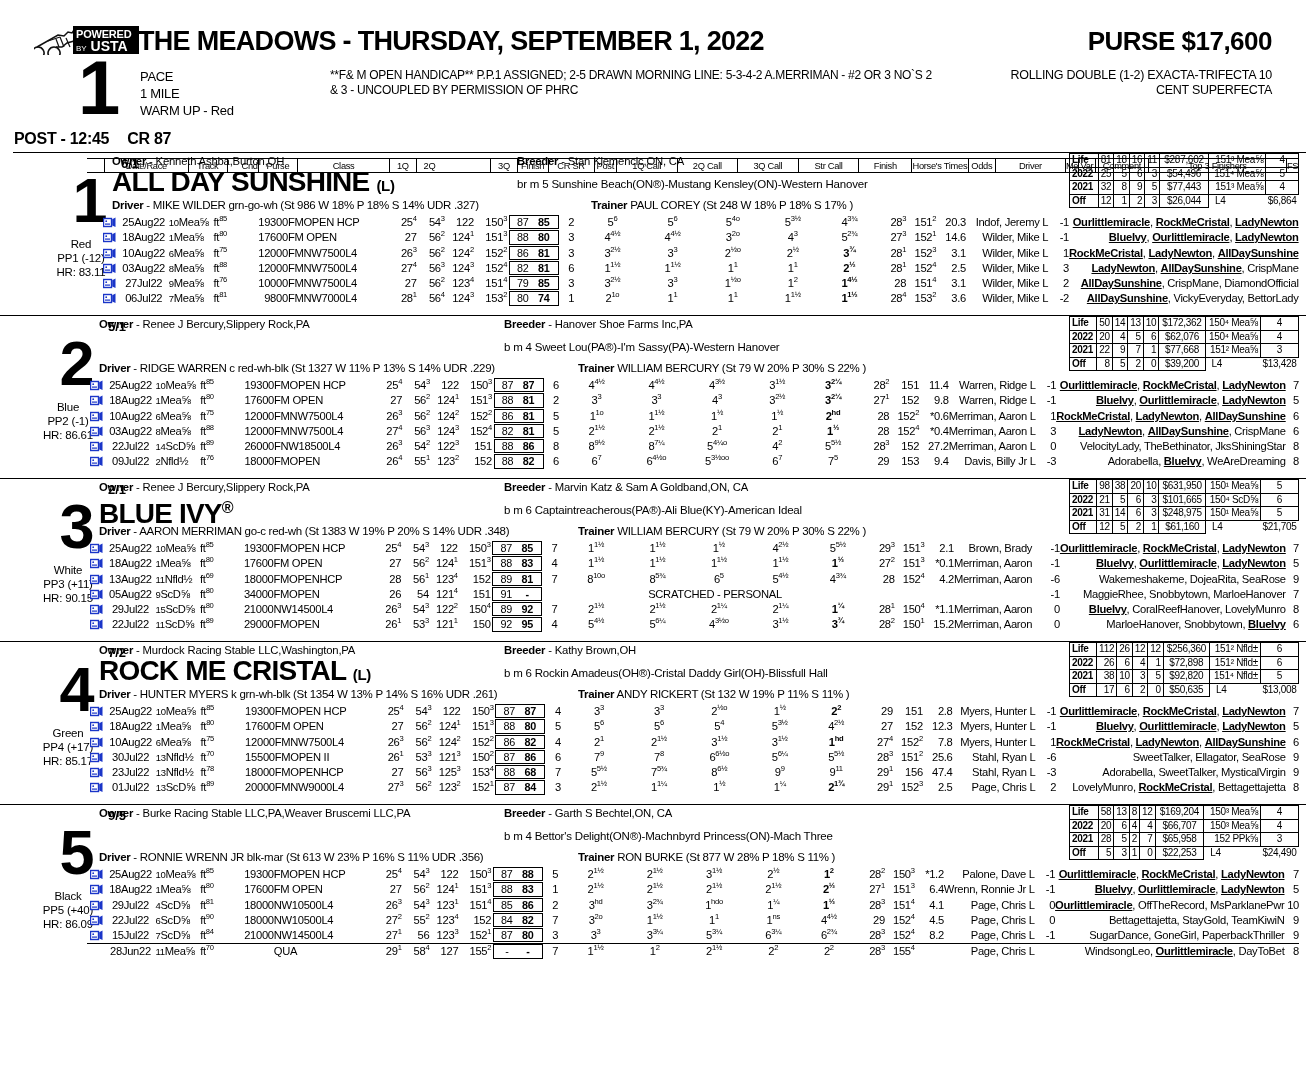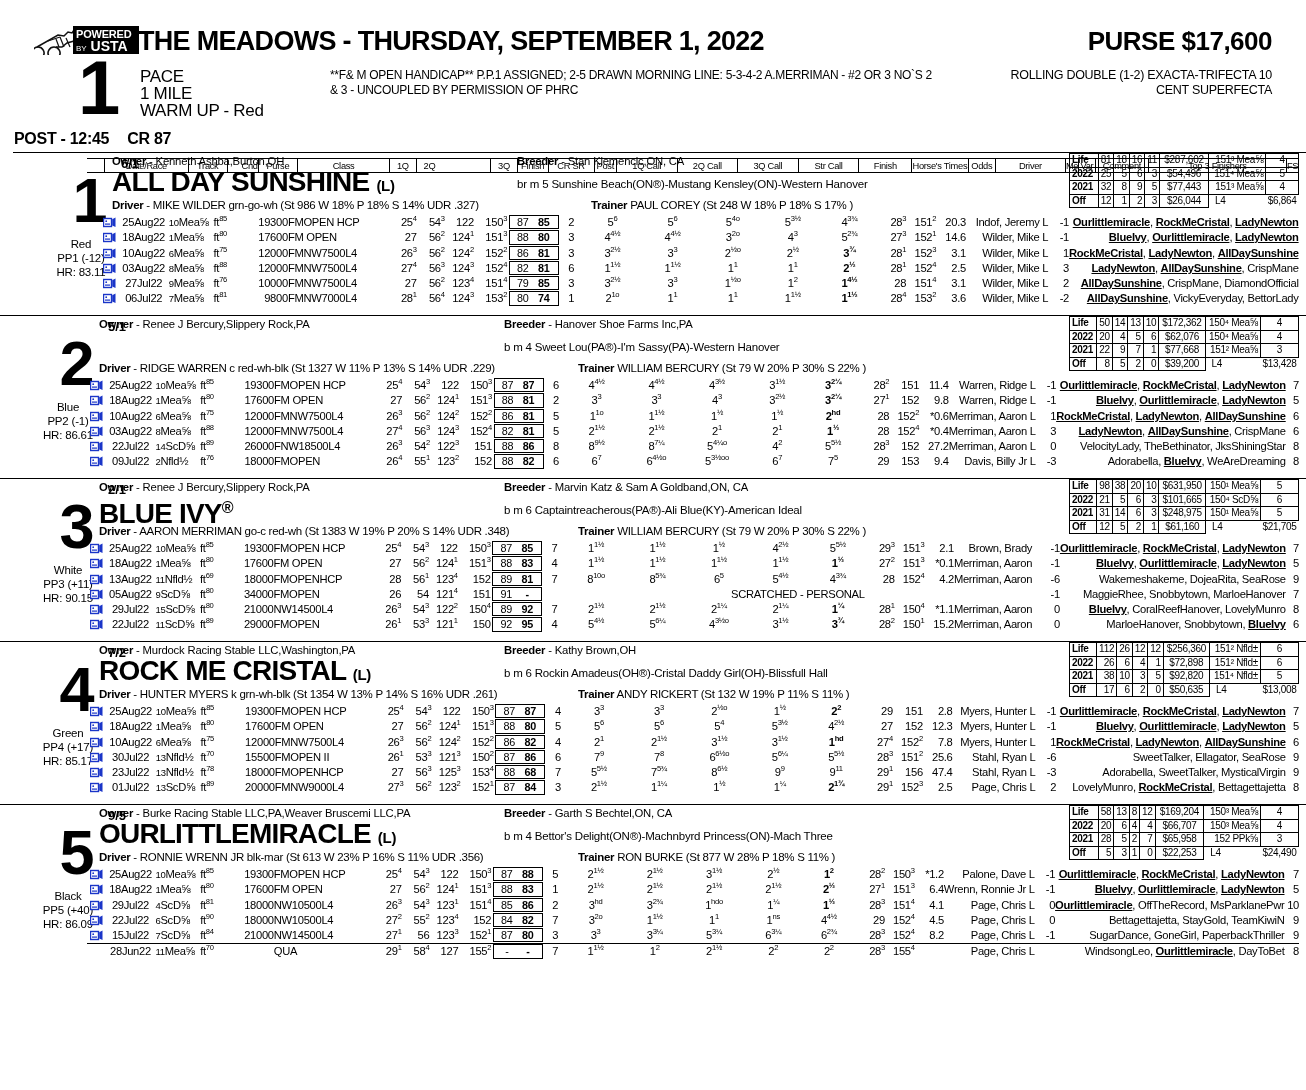--- a/index.html
+++ b/index.html
@@ -32,21 +32,21 @@
   }
   .purse-title {
     position:absolute; right:34px; top:26px;
     font-size:26px; font-weight:bold; letter-spacing:-0.5px;
   }
   .bignum {
     position:absolute; left:78px; top:56px;
     font-size:76px; font-weight:bold; line-height:64px;
     font-family:"Liberation Sans", sans-serif;
   }
-  .rc-lines { position:absolute; left:140px; top:68px; font-size:17px; line-height:17px;
+  .rc-lines { position:absolute; left:140px; top:68px; font-size:13px; line-height:17px;
               letter-spacing:-0.3px; }
   .cond-lines { position:absolute; left:330px; top:68px; font-size:12px; line-height:15px;
                 letter-spacing:-0.3px; }
   .wager-lines { position:absolute; right:34px; top:68px; font-size:12.5px; line-height:15px;
                  text-align:right; letter-spacing:-0.3px; }
   .post-line { position:absolute; left:14px; top:130px; font-size:16px; font-weight:bold;
                letter-spacing:-0.3px; }
   .post-line .cr { margin-left:14px; }
 
   
@@ -126,21 +126,21 @@
   .c-var  { width:20px; text-align:right; padding-right:4px; }
   .c-top3 { text-align:right; padding-right:2px; }
   .c-fs   { width:15px; text-align:right; padding-right:2px; }
   .bold { font-weight:bold; }
   sup { font-size:7.6px; vertical-align:super; line-height:0; }
   .crsrbox { display:inline-block; border:1px solid #000; width:50px; text-align:center;
              font-size:10.8px; line-height:12.2px; padding:0 1px; }
   .crsrbox .a { display:inline-block; width:20px; text-align:center; }
   .crsrbox .b { display:inline-block; width:22px; text-align:center; font-weight:bold; }
   .u { text-decoration:underline; font-weight:bold; }
-  .scr { text-align:right; padding-left:4px; font-size:11.2px; }
+  .scr { text-align:center; padding-left:4px; font-size:11.2px; }
   .qualine td { border-top:1px solid #000; }
 </style>
 </head>
 <body>
 
 <div class="hdr">
 
   <div class="usta-logo">
     <svg width="60" height="28" viewBox="0 0 60 28">
       <g fill="#111">
@@ -1232,21 +1232,20 @@
     <div class="horse" style="height: 175px;">
       <div class="ml">9/5</div>
       <div class="prognum">5</div>
       <div class="colorname">
         <div>Black</div>
         <div>PP5 (+40)</div>
         <div>HR: 86.09</div>
       </div>
       <div class="owner"><b>Owner</b> - Burke Racing Stable LLC,PA,Weaver Bruscemi LLC,PA</div>
       <div class="breeder"><b>Breeder</b> - Garth S Bechtel,ON, CA</div>
-      <div class="hname">OURLITTLEMIRACLE <span class="sm">(L)</span></div>
       <div class="breeding">b m 4 Bettor's Delight(ON®)-Machnbyrd Princess(ON)-Mach Three</div>
       <div class="driverline"><b>Driver</b> - RONNIE WRENN JR blk-mar (St 613 W 23% P 16% S 11% UDR .356)</div>
       <div class="trainerline"><b>Trainer</b>   RON BURKE (St 877 W 28% P 18% S 11% )</div>
       <table class="sumbox">
         <tbody>
           <tr>
             <td class="lbl">Life</td>
             <td>58</td>
             <td>13</td>
             <td>8</td>

